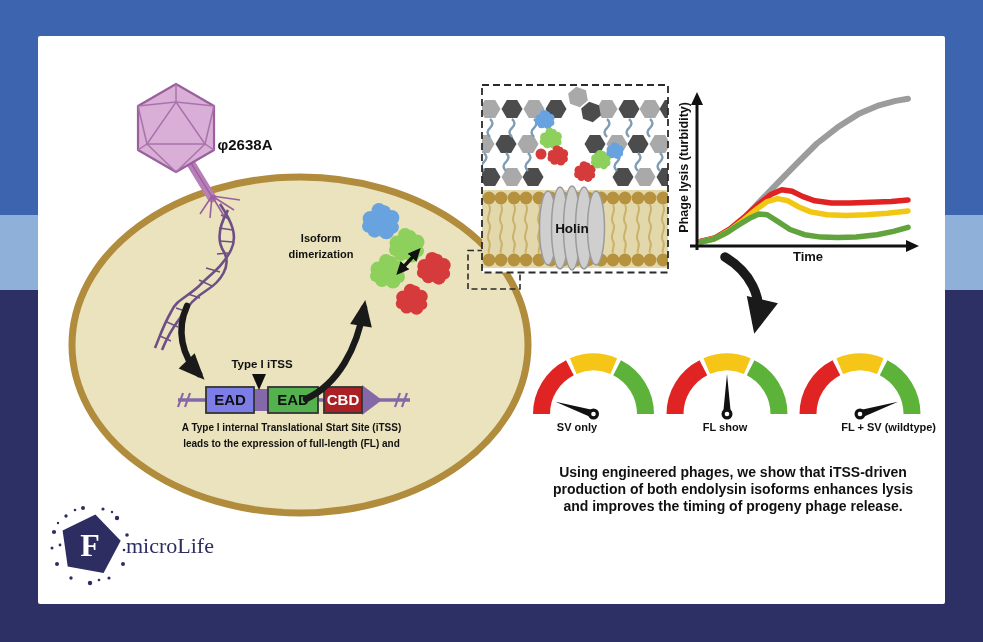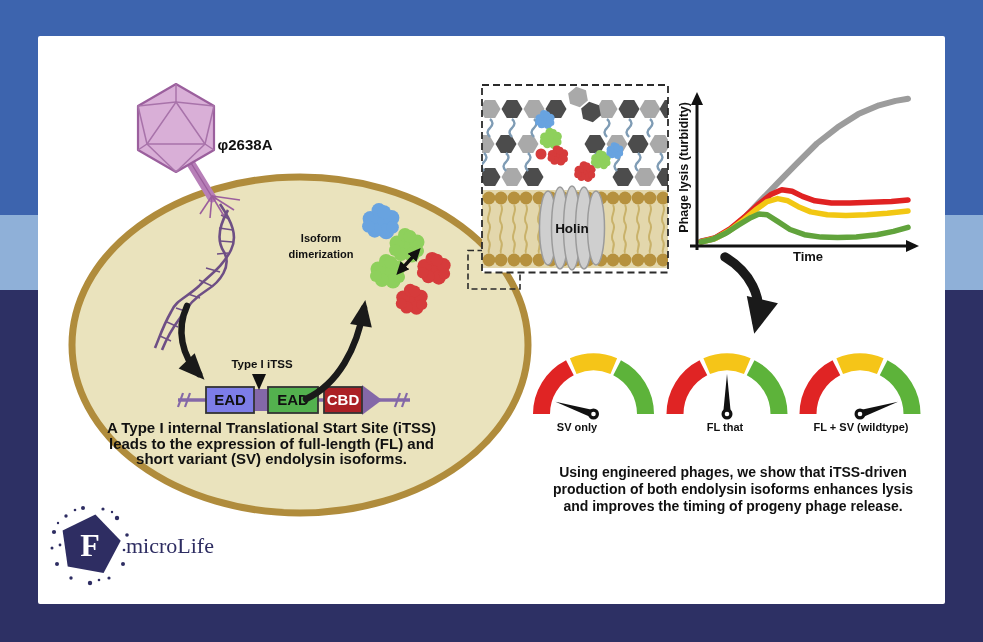--- a/index.html
+++ b/index.html
@@ -8,26 +8,26 @@
   .bg{position:absolute;left:0;width:983px;}
   .bg-top{top:0;height:215px;background:#3d64ae;}
   .bg-band{top:215px;height:75px;background:#8fb0d8;}
   .bg-bottom{top:290px;height:352px;background:#2d3064;}
   .card{position:absolute;left:38px;top:36px;width:907px;height:568px;background:#ffffff;border-radius:2px;}
   svg.art{position:absolute;left:0;top:0;}
   .label{position:absolute;font-weight:bold;color:#111;text-align:center;line-height:1.18;}
   .lbl-phage{left:199px;top:100px;width:92px;font-size:15px;margin-top:36px;}
   .lbl-itss{left:202px;top:358px;width:120px;font-size:11.5px;}
   .lbl-dimer{left:246px;top:231px;width:150px;font-size:11px;line-height:15.5px;}
-  .lbl-caption{left:104px;top:420px;width:335px;font-size:15px;line-height:15.5px;}
+  .lbl-caption{left:124px;top:420px;width:335px;font-size:10px;line-height:15.5px;}
   .lbl-time{left:778px;top:249px;width:60px;font-size:13px;}
   .lbl-ylab{left:599px;top:160px;width:170px;font-size:12.5px;transform:rotate(-90deg);transform-origin:50% 50%;}
   .lbl-g1{left:507px;top:421px;width:140px;font-size:11px;}
   .lbl-g2{left:655px;top:421px;width:140px;font-size:11px;}
-  .lbl-g3{left:786px;top:421px;width:150px;font-size:11px;}
+  .lbl-g3{left:786px;top:421px;width:150px;font-size:11px;text-align:right;}
   .lbl-concl{left:528px;top:464px;width:410px;font-size:14px;line-height:17px;}
   .lbl-logo{left:126px;top:533px;width:140px;font-size:22px;text-align:left;color:#2e2d62;font-family:"Liberation Serif",serif;font-weight:normal;}
 </style>
 </head>
 <body>
 
 <div class="stage">
   <div class="bg bg-top"></div>
   <div class="bg bg-band"></div>
   <div class="bg bg-bottom"></div>
@@ -344,26 +344,25 @@
 
   <div class="label lbl-phage">φ2638A</div>
   <div class="label lbl-itss">Type I iTSS</div>
   <div class="label lbl-dimer">
     <div>Isoform</div>
     <div>dimerization</div>
   </div>
   <div class="label lbl-caption">
     <div>A Type I internal Translational Start Site (iTSS)</div>
     <div>leads to the expression of full-length (FL) and</div>
-    <div>short variant (SV) endolysin isoforms.</div>
   </div>
   <div class="label lbl-time">Time</div>
   <div class="label lbl-ylab">Phage lysis (turbidity)</div>
   <div class="label lbl-g1">SV only</div>
-  <div class="label lbl-g2">FL that</div>
+  <div class="label lbl-g2">FL show</div>
   <div class="label lbl-g3">FL + SV (wildtype)</div>
   <div class="label lbl-concl">
     <div>Using engineered phages, we show that iTSS-driven</div>
     <div>production of both endolysin isoforms enhances lysis</div>
     <div>and improves the timing of progeny phage release.</div>
   </div>
   <div class="label lbl-logo">microLife</div>
 </div>
 
 </body></html>

